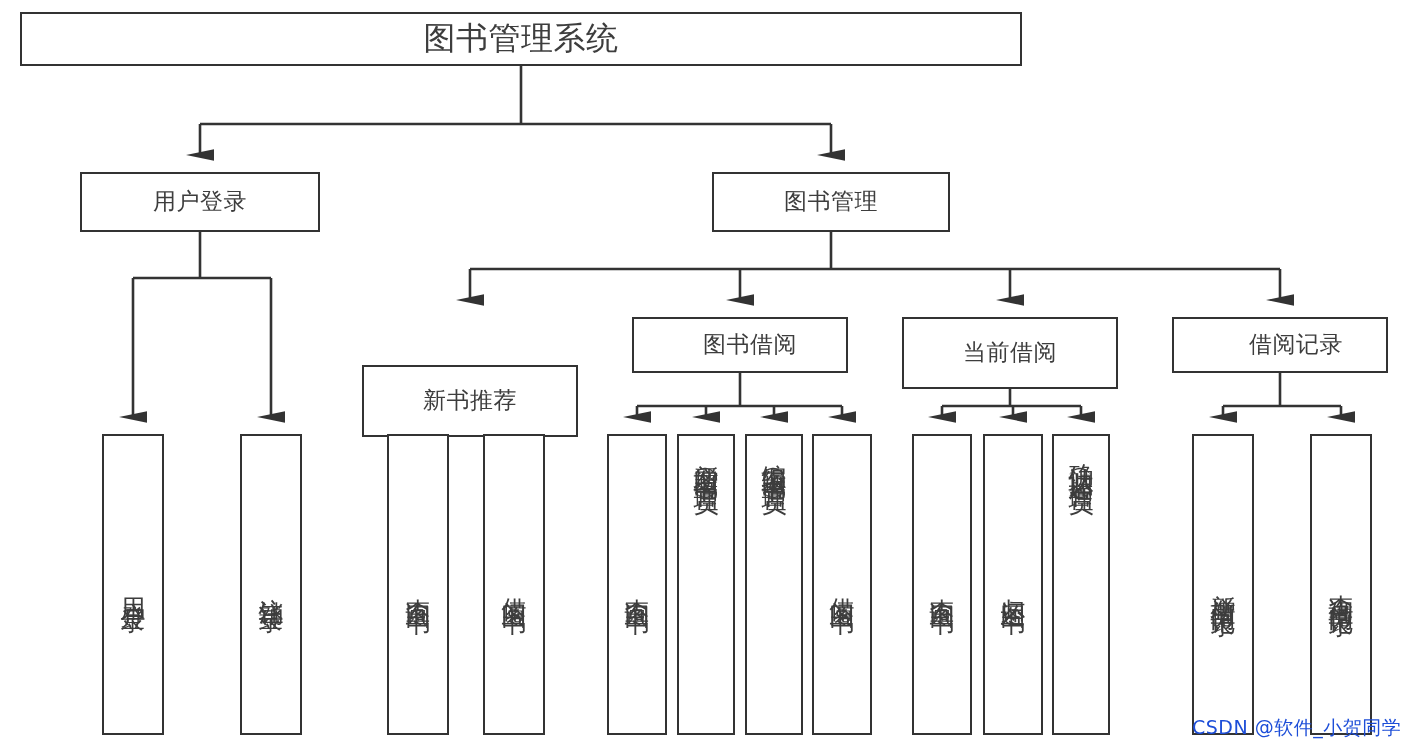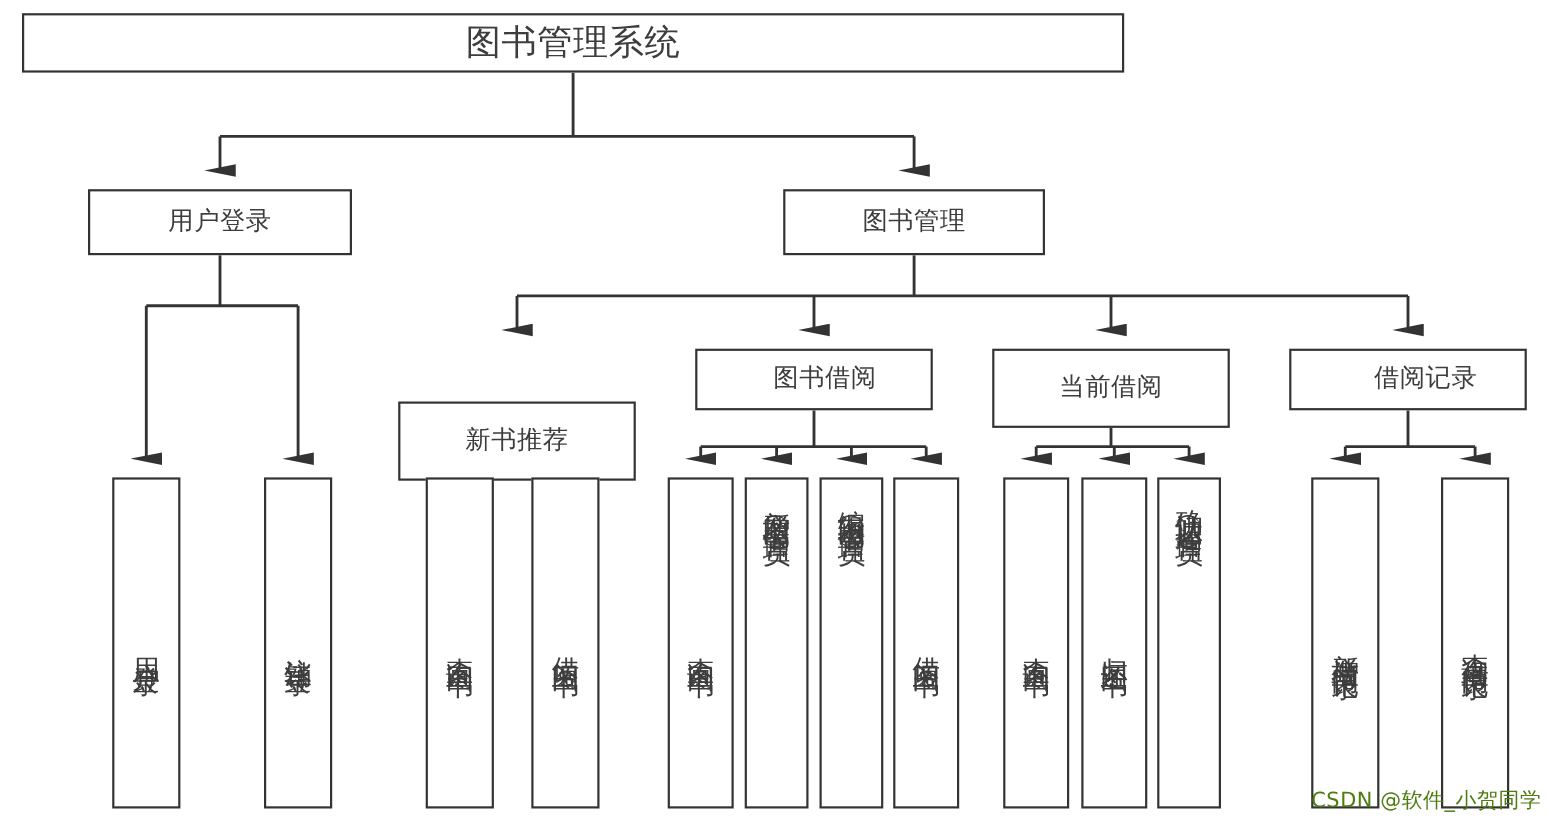--- a/index.html
+++ b/index.html
@@ -60,21 +60,21 @@
     font-size: 25px;
     letter-spacing: 4px;
     line-height: 1;
   }
   .node.leaf.tall-text .label {
     align-self: flex-start;
     margin-top: 6px;
   }
   .watermark {
     position: absolute;
-    color: #4d7c0f;
+    color: #1d4ed8;
     font-size: 19px;
     white-space: nowrap;
     z-index: 5;
     letter-spacing: 0.5px;
   }
 </style>
 </head>
 <body>
 
 <div id="diagram-root">

